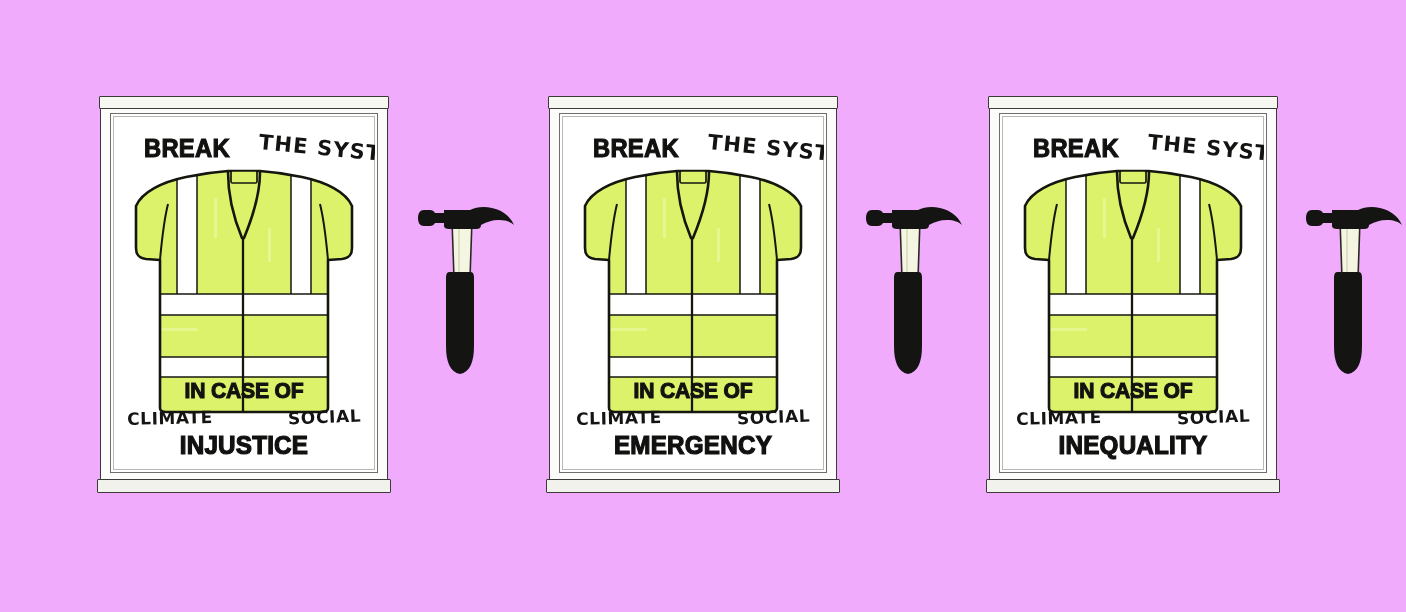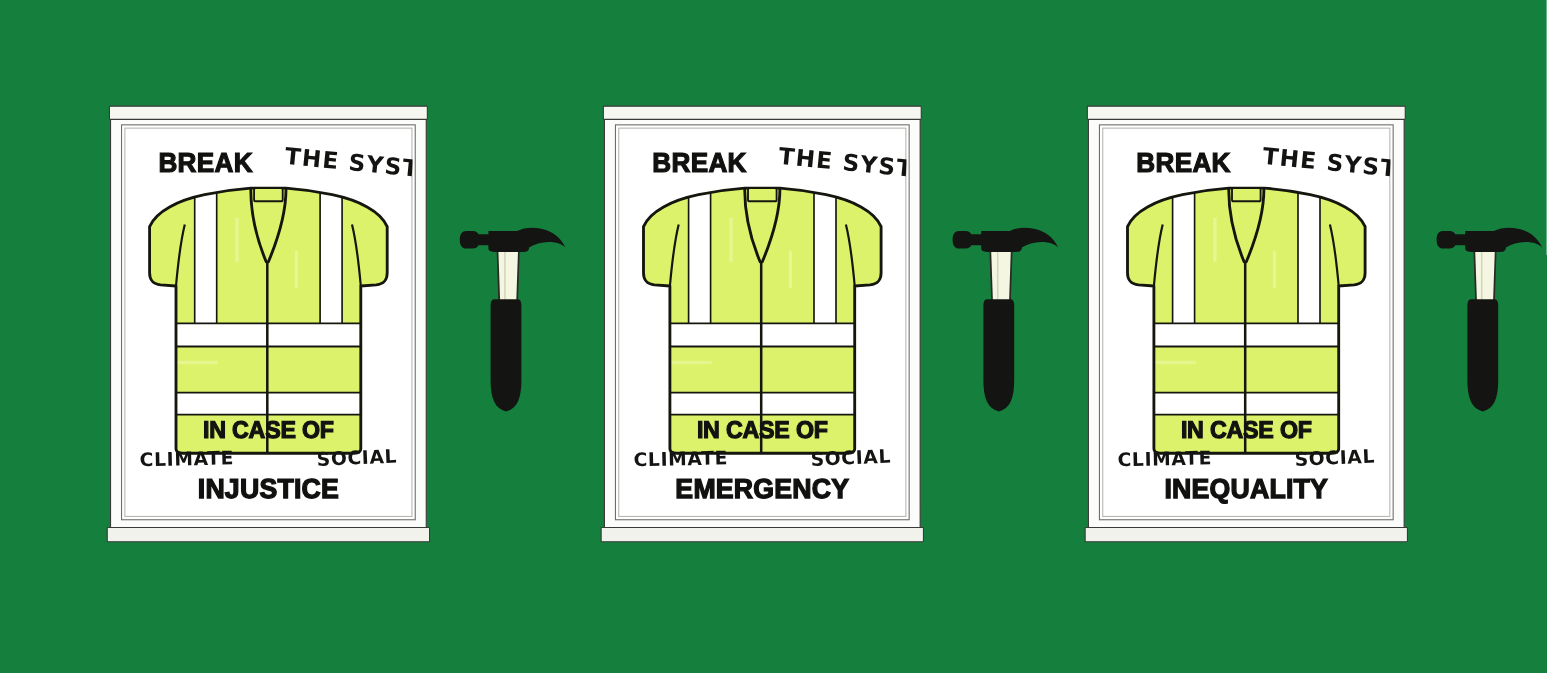--- a/index.html
+++ b/index.html
@@ -195,21 +195,21 @@
     height: 190px;
   }
   .hammer svg { display: block; width: 100%; height: 100%; overflow: visible; }
   .hammer-1 { left: 414px; }
   .hammer-2 { left: 862px; }
   .hammer-3 { left: 1302px; }
 </style>
 </head>
 <body>
 
-<div id="stage" style="background: #15803d;">
+<div id="stage" style="background: #f0abfc;">
 
   <div class="panel panel-1">
     <div class="frame-outer">
       <div class="frame-top-rail"></div>
       <div class="frame-bottom-rail"></div>
       <div class="frame-inner">
         <div class="frame-inner2"></div>
       </div>
     </div>
 

